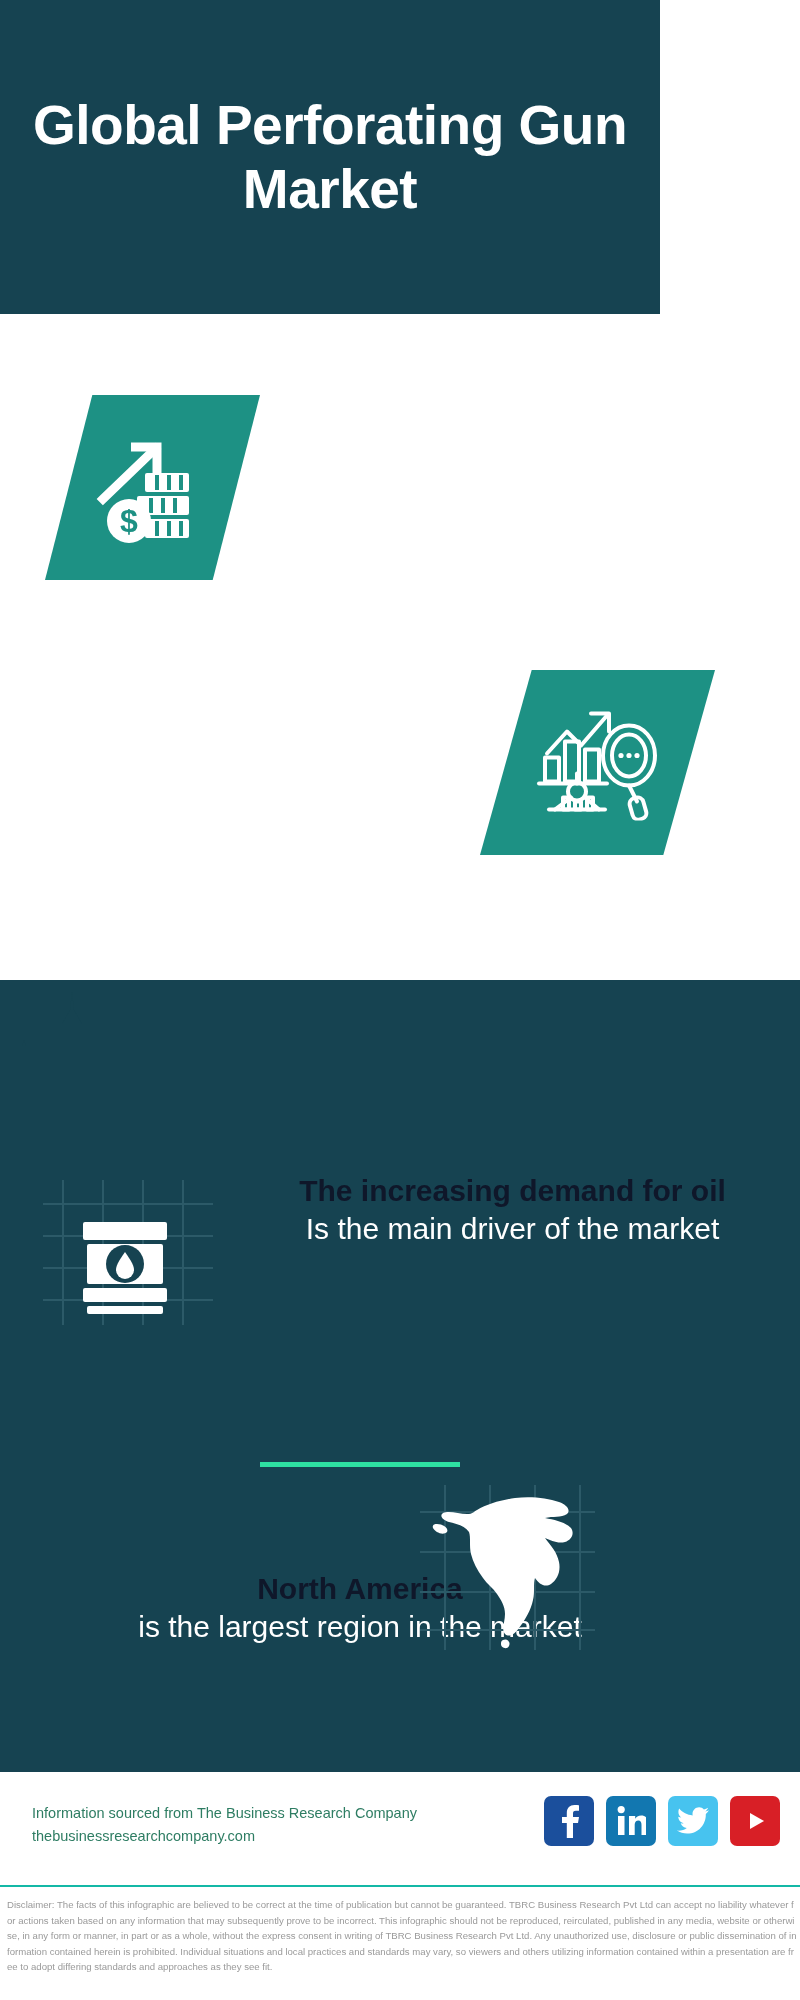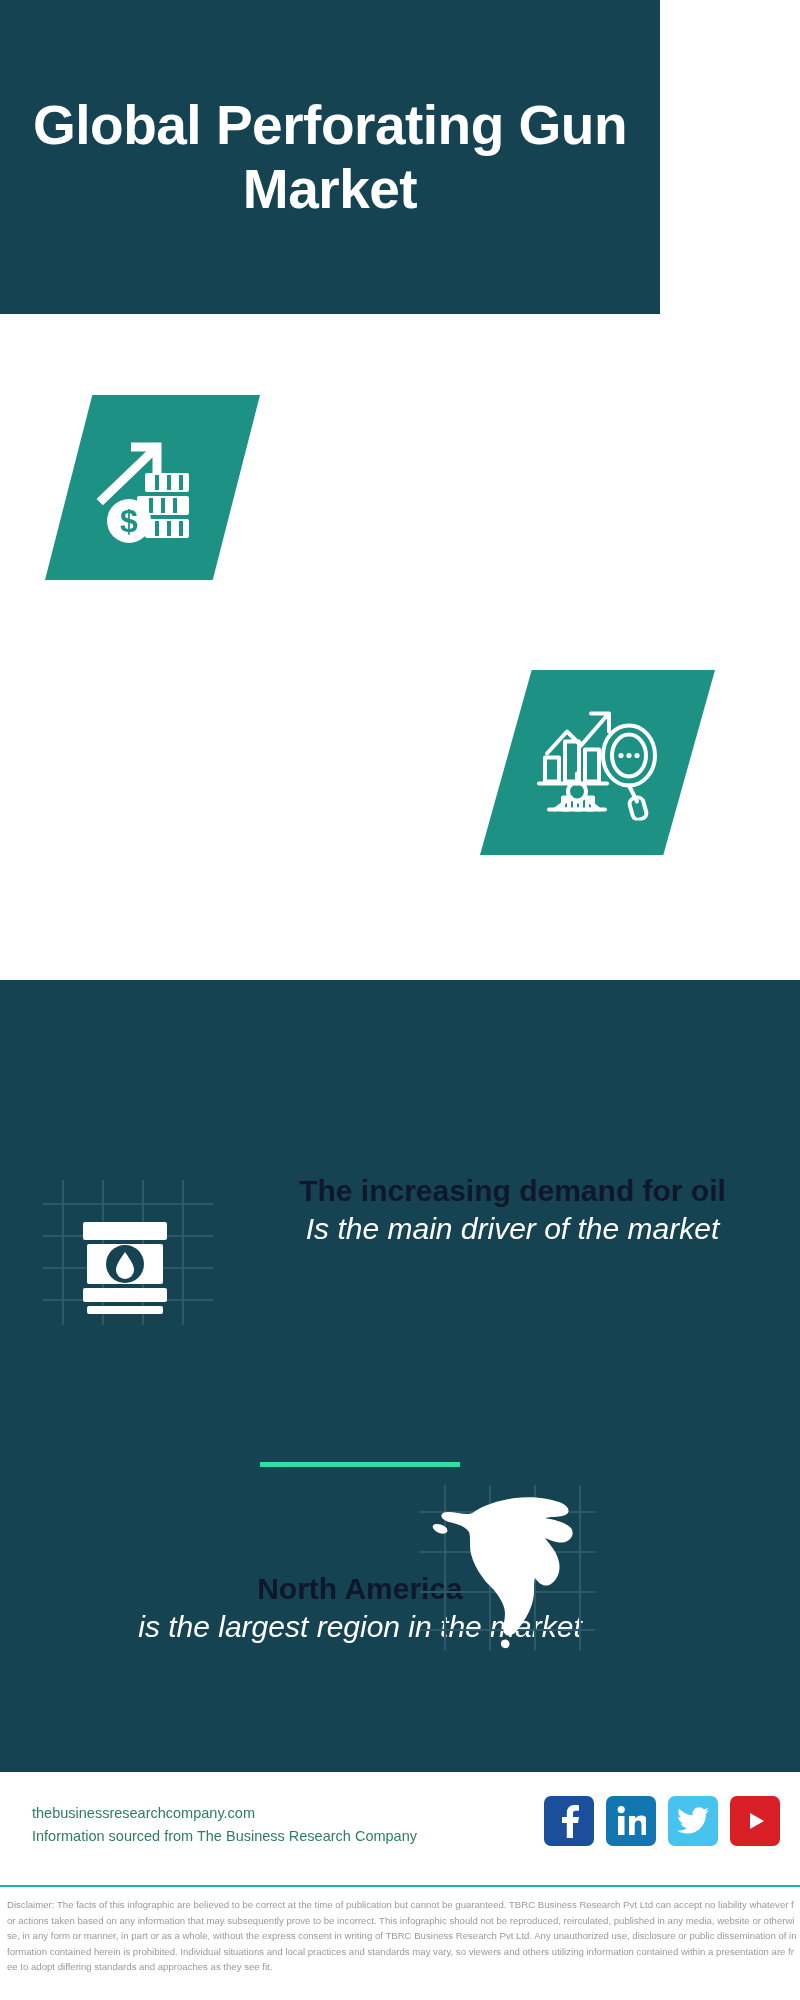--- a/index.html
+++ b/index.html
@@ -93,21 +93,20 @@
     color:#0f172a;
     font-size:30px;
     font-weight:bold;
     line-height:1.25;
   }
   .msg-lo {
     color:#ffffff;
     font-size:30px;
     font-weight:normal;
     line-height:1.27;
-    font-style:italic;
   }
 
   .mint-divider {
     position:absolute; left:260px; top:1462px;
     width:200px; height:5px; background:#2ee1a2;
   }
 
   
   .source-bar {
     position:absolute; left:0; top:1770px; width:800px; height:115px;
@@ -275,22 +274,22 @@
         <line x1="5" y1="72" x2="180" y2="72"></line>
         <line x1="5" y1="112" x2="180" y2="112"></line>
         <line x1="5" y1="150" x2="180" y2="150"></line>
       </g>
       <path fill="#ffffff" d="M62,30 C72,24 86,20 100,18 C116,16 132,18 144,22 C152,25 156,30 152,34 C146,38 138,36 130,38 C140,40 150,42 156,48 C160,54 156,60 150,62 C142,64 136,60 130,58 C136,66 142,72 144,82 C146,92 142,100 136,104 C130,108 124,104 120,98 C118,104 120,112 118,120 C116,130 110,140 104,148 C100,154 94,158 90,154 C86,150 90,142 90,134 C90,126 86,120 82,114 C78,108 72,104 68,98 C62,90 58,82 56,74 C54,66 56,58 54,52 C50,46 42,44 34,42 C28,40 24,36 28,33 C34,30 44,34 52,34 C58,34 58,32 62,30 Z M22,44 C28,44 34,48 32,52 C28,56 20,52 18,48 C17,45 19,44 22,44 Z M88,160 C92,158 96,162 94,166 C92,170 86,168 86,164 C86,162 86,161 88,160 Z"></path>
     </svg>
   </div>
 
   <div class="source-bar">
     <div class="source-text">
+      <div>Information sourced from The Business Research Company</div>
       <div>thebusinessresearchcompany.com</div>
-      <div>Information sourced from The Business Research Company</div>
     </div>
     <div class="social-row">
       <div class="social s-fb">
         <svg width="26" height="34" viewBox="0 0 26 34" aria-hidden="true">
           <path fill="#ffffff" d="M17 34V19h5l1-6h-6V9.5c0-1.7.4-2.8 2.9-2.8H23V1.3C22.4 1.2 20.6 1 18.4 1 13.9 1 10.8 3.8 10.8 8.9V13H6v6h4.8v15H17z"></path>
         </svg>
       </div>
       <div class="social s-li">
         <svg width="30" height="32" viewBox="0 0 30 32" aria-hidden="true">
           <rect x="2" y="11" width="6.5" height="19" fill="#ffffff"></rect>

